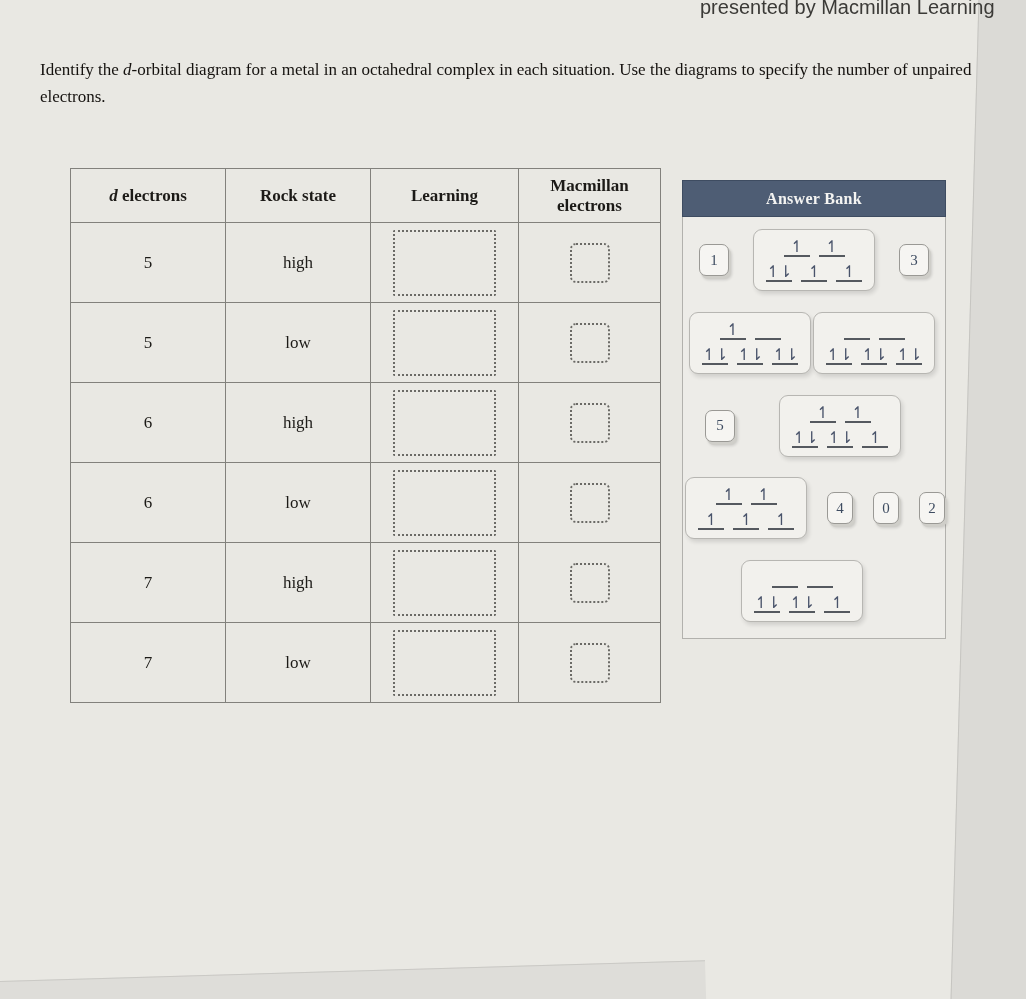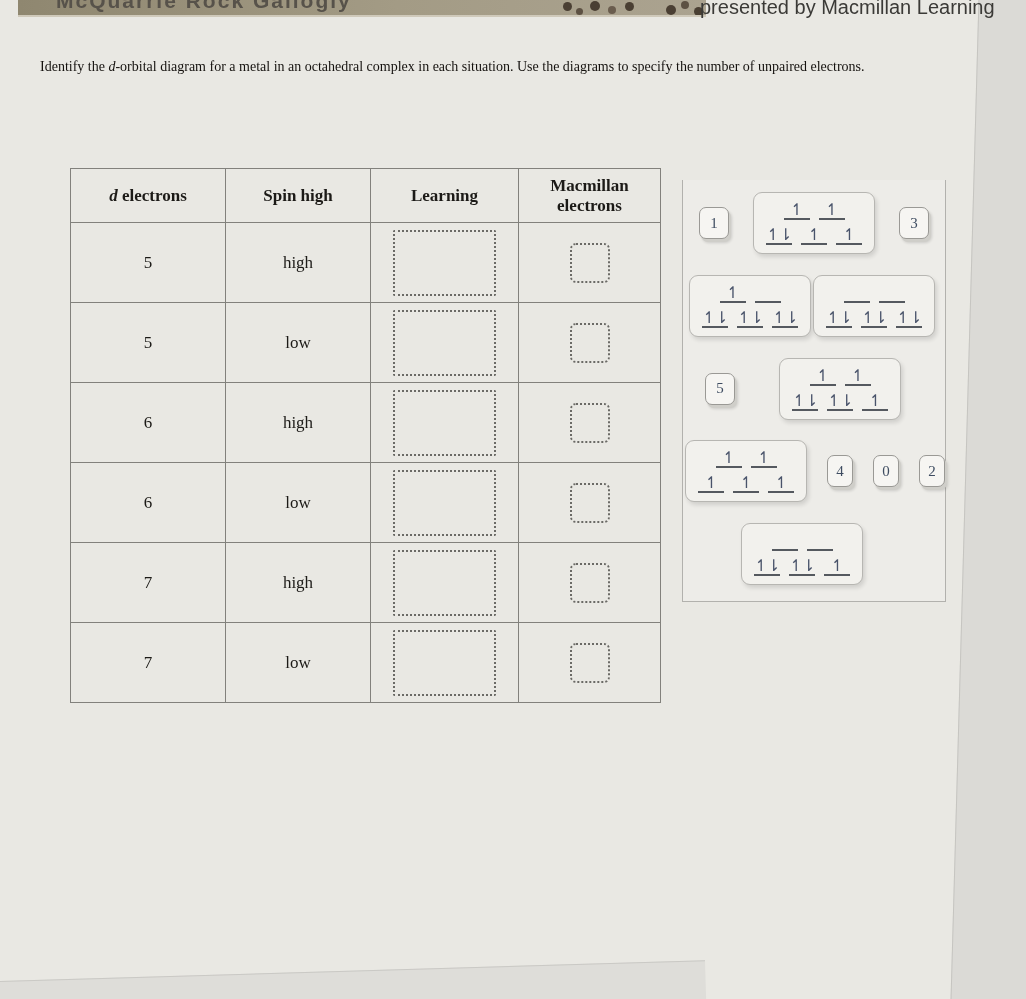--- a/index.html
+++ b/index.html
@@ -26,21 +26,21 @@
   .mol.m4 { left:590px; top:6px; width:8px; height:8px; background:#6a5d4e; }
   .mol.m5 { left:607px; top:2px; width:9px; height:9px; }
   .mol.m6 { left:648px; top:5px; width:10px; height:10px; }
   .mol.m7 { left:663px; top:1px; width:8px; height:8px; background:#5d5143; }
   .mol.m8 { left:676px; top:7px; width:9px; height:9px; }
   .banner-right-text { position:absolute; left:700px; top:-4px; z-index:3;
     font-family:"Liberation Sans",sans-serif; font-size:20px; color:#3b3a37; white-space:nowrap; }
 
   
   .question { position:absolute; left:40px; top:56px; width:940px; z-index:2;
-    font-size:14px; line-height:1.6; color:#15120f; }
+    font-size:17px; line-height:1.6; color:#15120f; }
   .it { font-style:italic; }
 
   
   table.worksheet { position:absolute; left:70px; top:168px; z-index:2;
     border-collapse:collapse; table-layout:fixed;font-family:Liberation Serif, serif; }
   table.worksheet th, table.worksheet td {
     border:1px solid #82817c; text-align:center; vertical-align:middle;
     font-size:17px; color:#1c1a17; }
   table.worksheet th { font-weight:bold; height:54px; }
   table.worksheet td { height:80px; }
@@ -79,40 +79,29 @@
     color:#49536a; letter-spacing:-1px; }
 </style>
 </head>
 <body>
 
 <div class="page">
 
   <div class="edge-right"></div>
   <div class="edge-bottom"></div>
 
-  <div class="banner">
-    <span class="banner-left-text">McQuarrie   Rock   Gallogly</span>
-    <span class="mol m1"></span>
-    <span class="mol m2"></span>
-    <span class="mol m3"></span>
-    <span class="mol m4"></span>
-    <span class="mol m5"></span>
-    <span class="mol m6"></span>
-    <span class="mol m7"></span>
-    <span class="mol m8"></span>
-  </div>
   <span class="banner-right-text">presented by Macmillan Learning</span>
 
   <p class="question"><span>Identify the </span><span class="it">d</span><span>-orbital diagram for a metal in an octahedral complex in each situation. Use the diagrams to specify the number of unpaired electrons.</span></p>
 
   <table class="worksheet">
     <tbody>
         <tr>
       <th class="col-d"><span class="it">d</span><span> electrons</span></th>
-      <th class="col-spin">Spin high</th>
+      <th class="col-spin">Rock state</th>
       <th class="col-diag">Learning</th>
       <th class="col-unp">Macmillan electrons</th>
     </tr>
     <tr>
       <td>5</td>
       <td>high</td>
       <td>
             <div class="diag-drop"></div>
           </td>
       <td>
@@ -166,20 +155,21 @@
             <div class="diag-drop"></div>
           </td>
       <td>
             <div class="unp-drop"></div>
           </td>
     </tr>
   </tbody>
     </table>
 
   <div class="answer-bank">
+    <div class="ab-header" style="background: rgb(78, 93, 116);">Answer Bank</div>
     <div class="ab-body">
       <div class="ab-row r1">
         <div class="num-chip">1</div>
         <div class="diag-chip">
             <div class="orb-row eg">
               <span class="orbital">↿</span>
               <span class="orbital">↿</span>
             </div>
             <div class="orb-row t2g">
               <span class="orbital">↿⇂</span>

